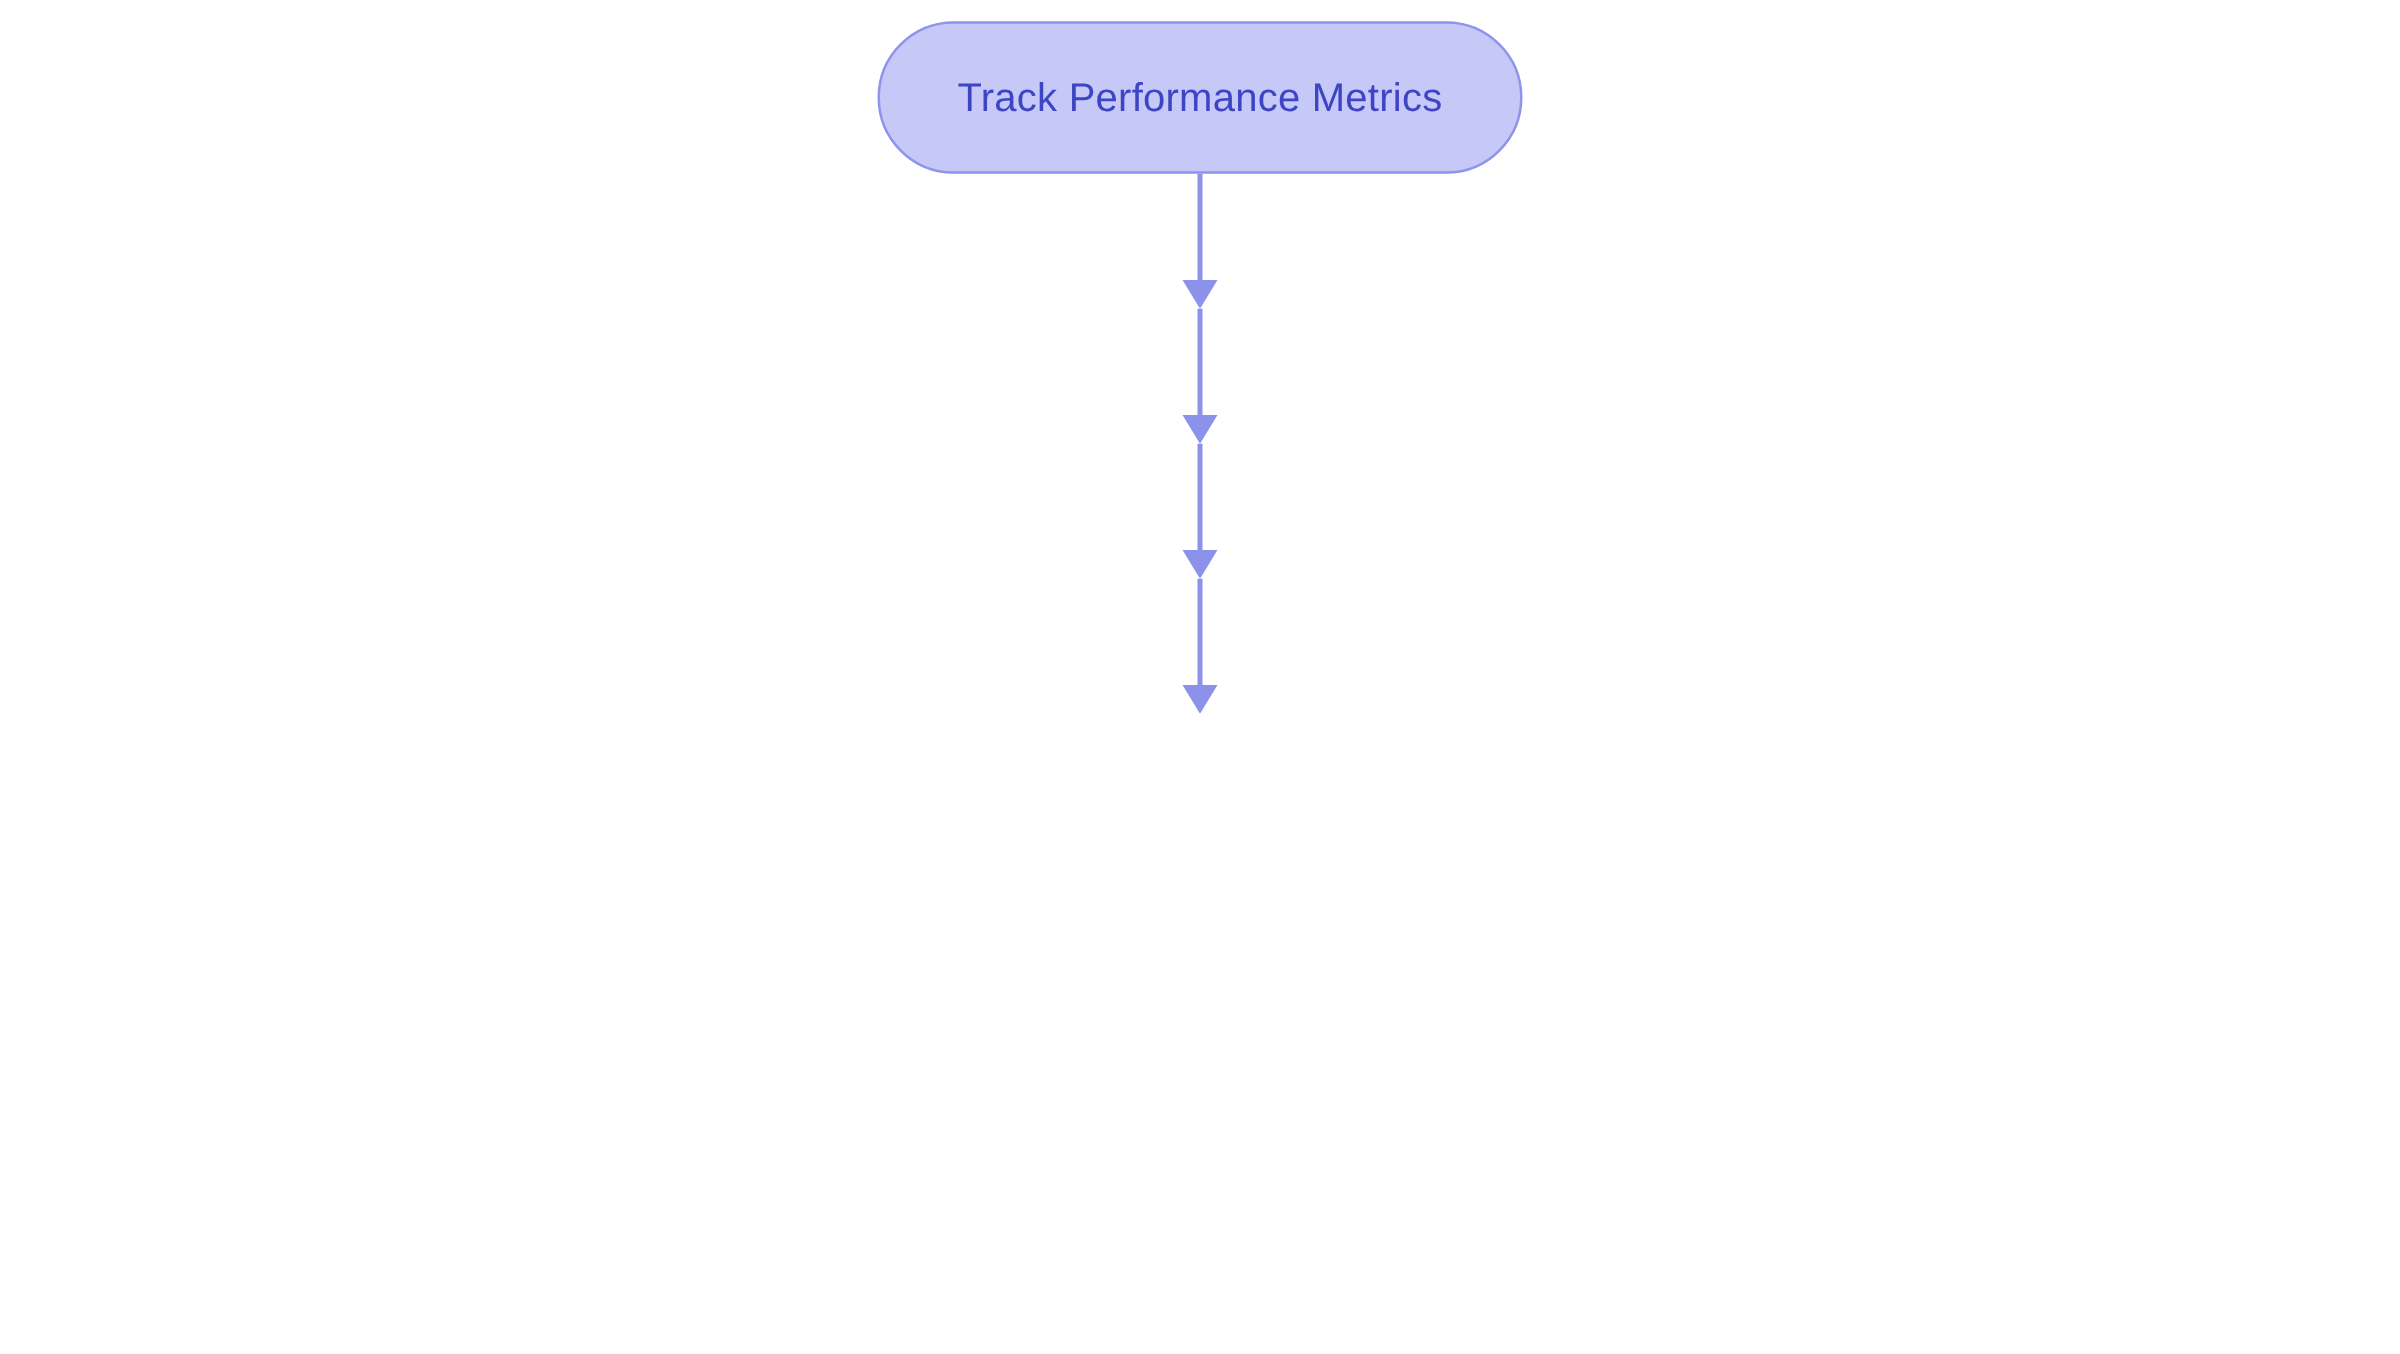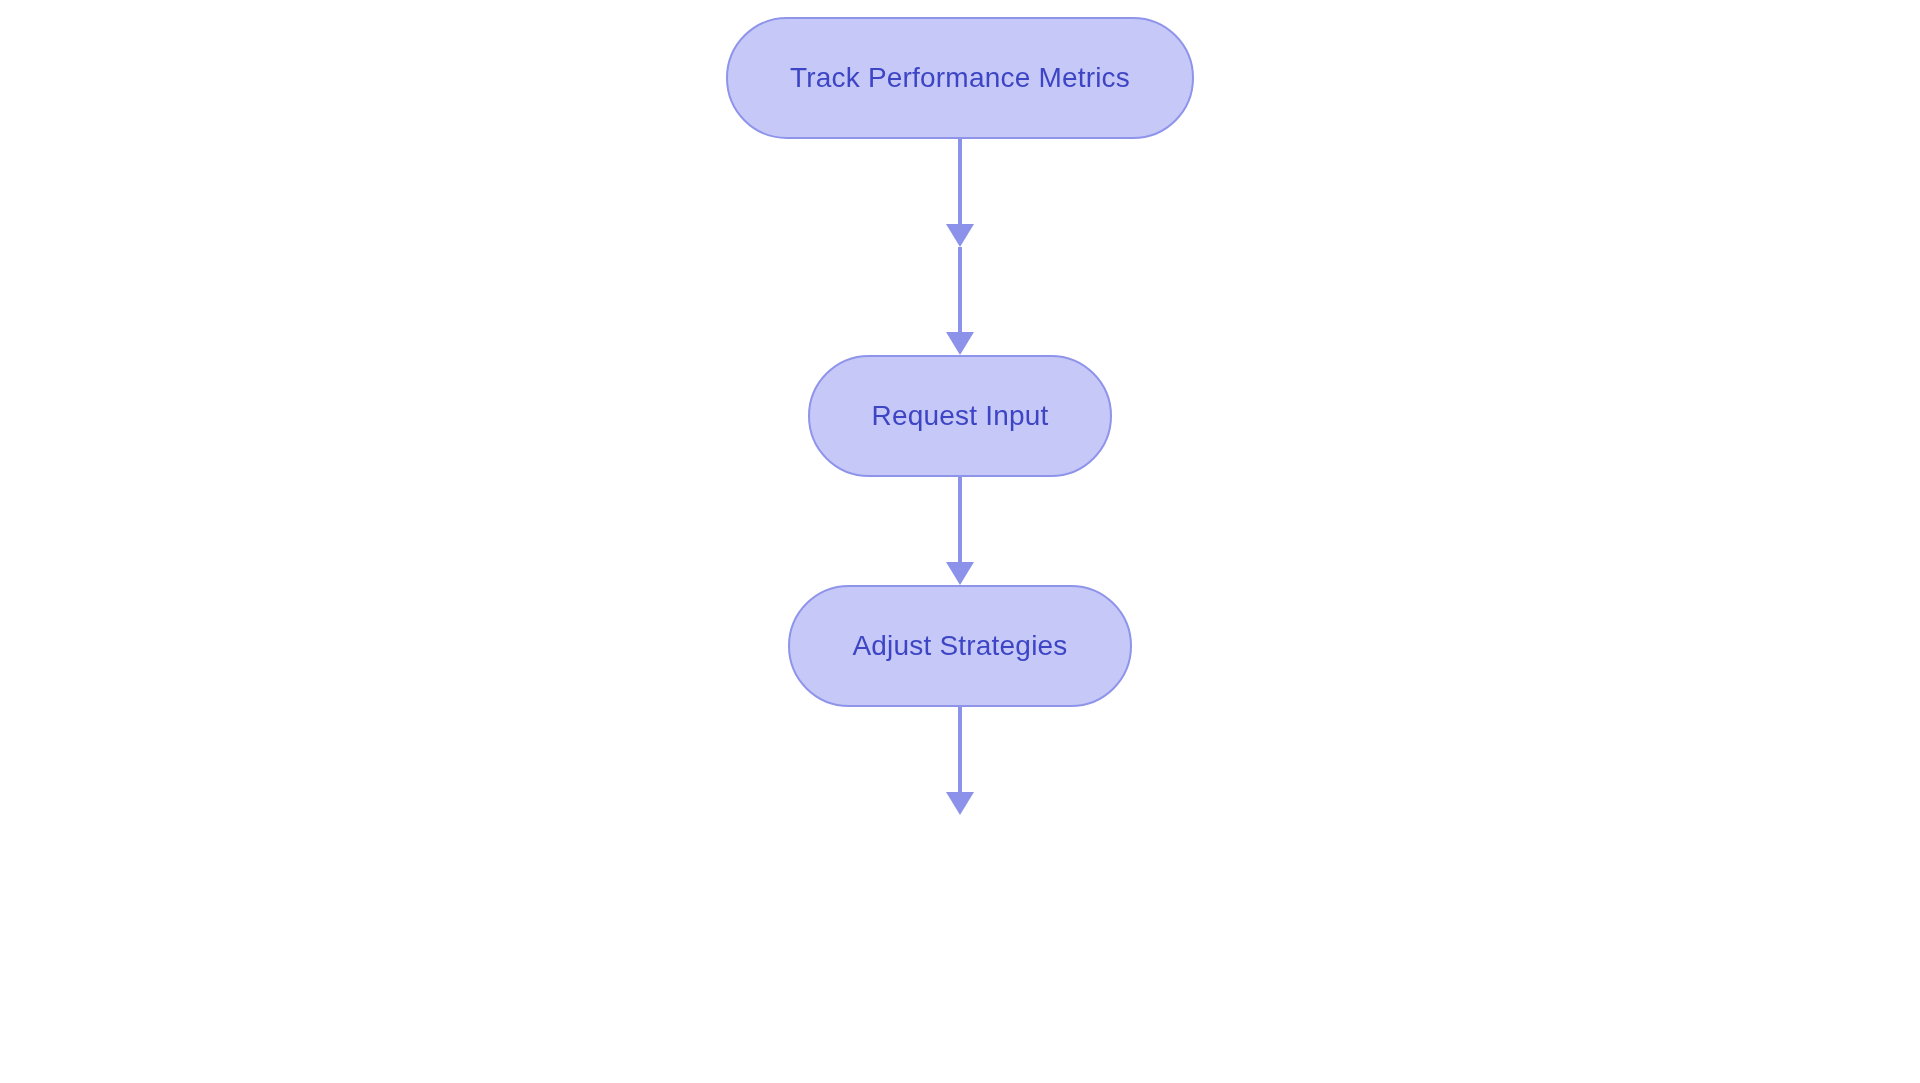--- a/index.html
+++ b/index.html
@@ -21,21 +21,21 @@
     padding-top: 17px;
     box-sizing: border-box;
   }
   .node {
     height: 122px;
     box-sizing: border-box;
     border: 2px solid #8f94eb;
     background: #c6c9f8;
     border-radius: 61px;
     color: #3d45c4;
-    font-size: 28px;
+    font-size: 32px;
     letter-spacing: 0.2px;
     display: flex;
     align-items: center;
     justify-content: center;
     padding: 0 62px;
     white-space: nowrap;
     flex: 0 0 auto;
   }
   .arrow {
     height: 108px;
@@ -73,32 +73,26 @@
     <div class="shaft"></div>
     <div class="head"></div>
   </div>
 
 
   <div class="arrow">
     <div class="shaft"></div>
     <div class="head"></div>
   </div>
 
-  <div class="node">
-    <span>Request Input</span>
-  </div>
 
   <div class="arrow">
     <div class="shaft"></div>
     <div class="head"></div>
   </div>
 
-  <div class="node">
-    <span>Adjust Strategies</span>
-  </div>
 
   <div class="arrow">
     <div class="shaft"></div>
     <div class="head"></div>
   </div>
 
 
 </div>
 
 </body></html>

